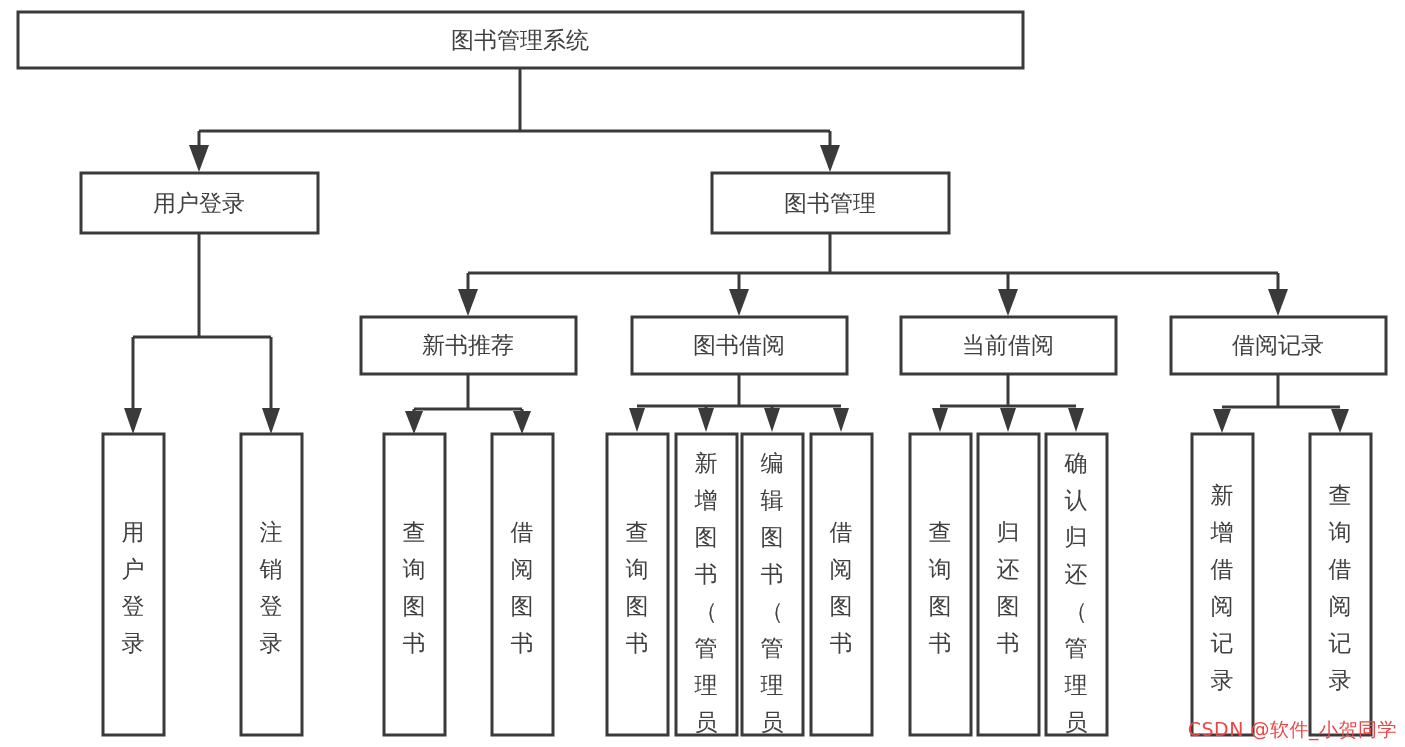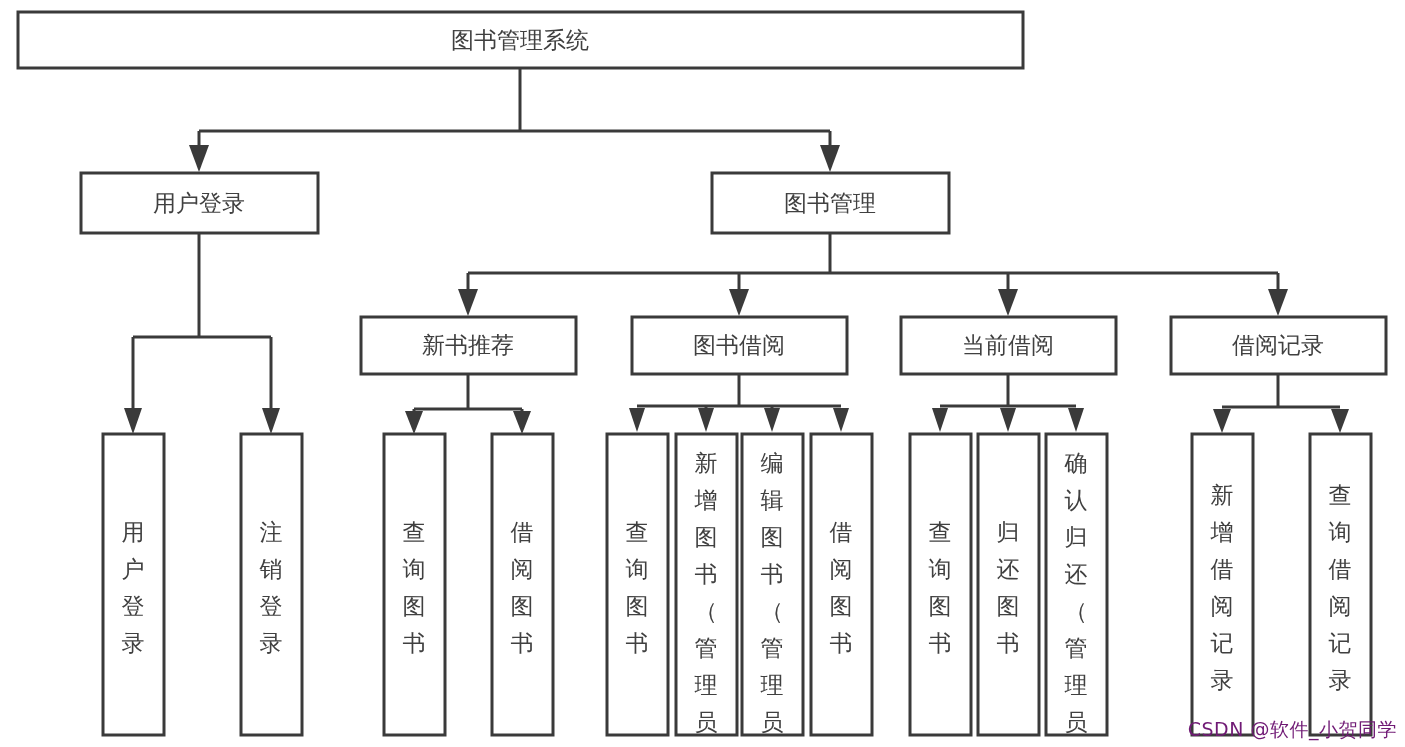--- a/index.html
+++ b/index.html
@@ -34,21 +34,21 @@
     font-size:23px;
     fill:#404040;
     text-anchor:middle;
   }
   .watermark{
     position:absolute;
     right:8px;
     bottom:4px;
     font-family:"DejaVu Sans","Liberation Sans",sans-serif;
     font-size:19px;
-    color:#701a75;
+    color:#ef4444;
     white-space:nowrap;
     letter-spacing:0.5px;
     user-select:none;
     text-align:center;
   }
 </style>
 </head>
 <body>
 
 <svg id="canvas" viewBox="0 0 1405 747">

